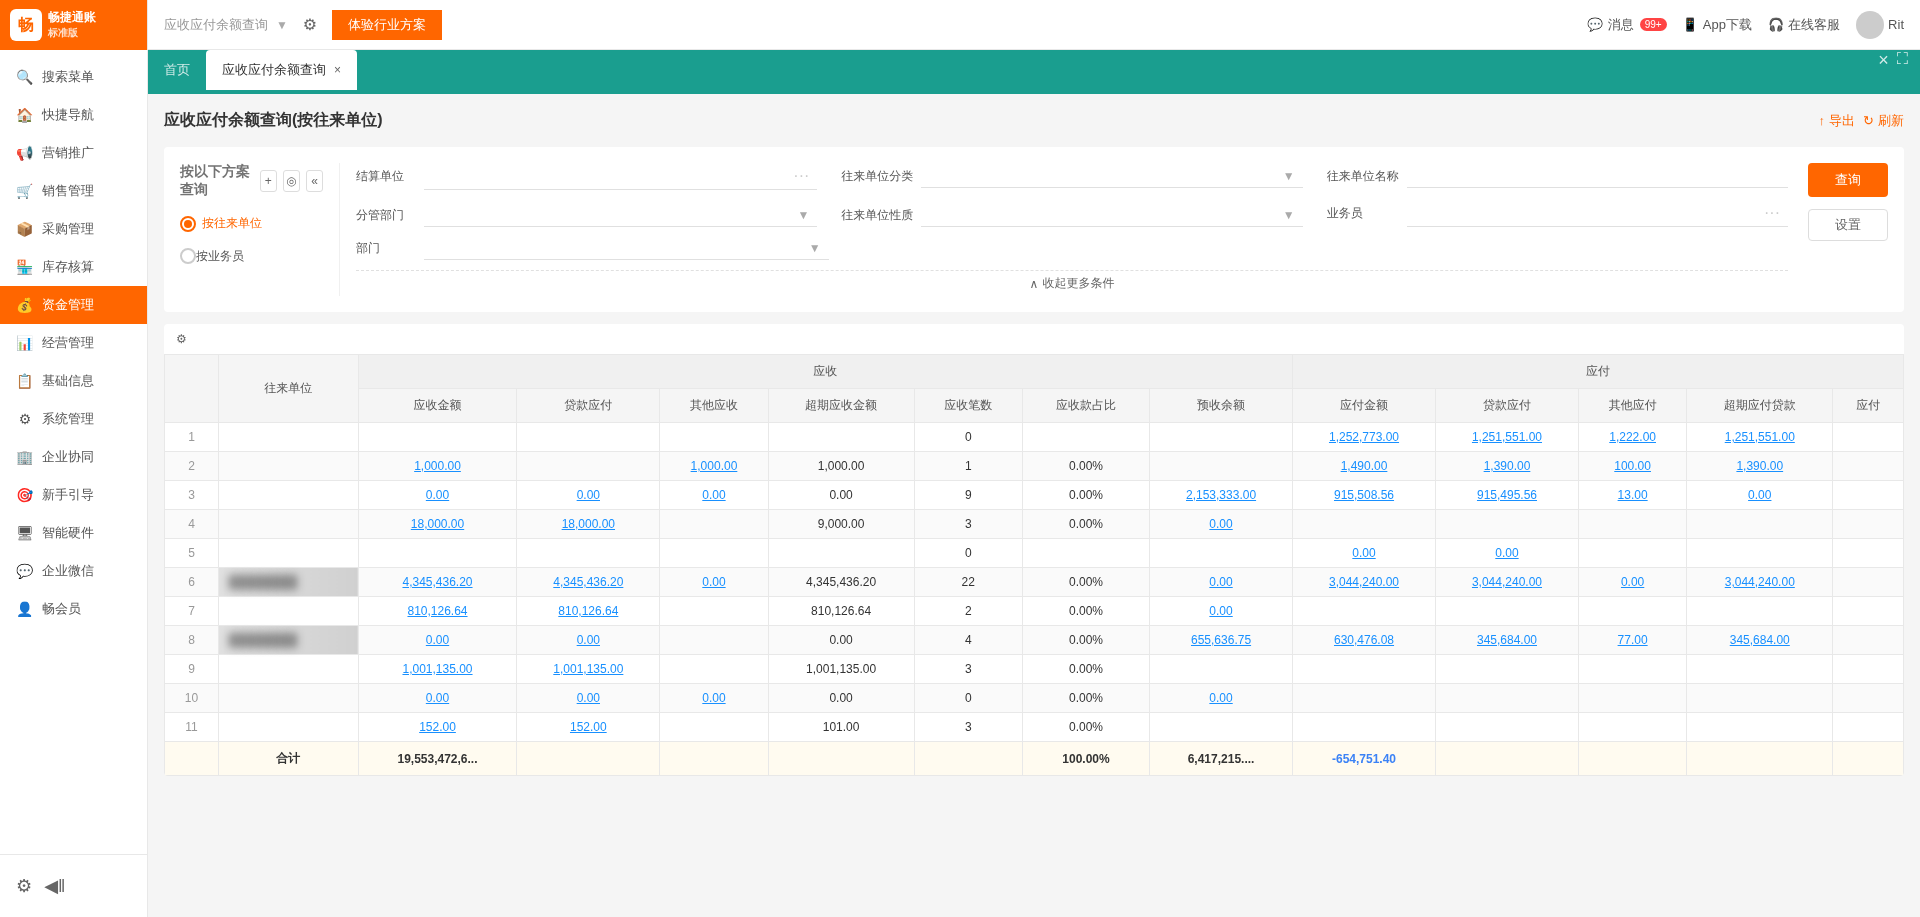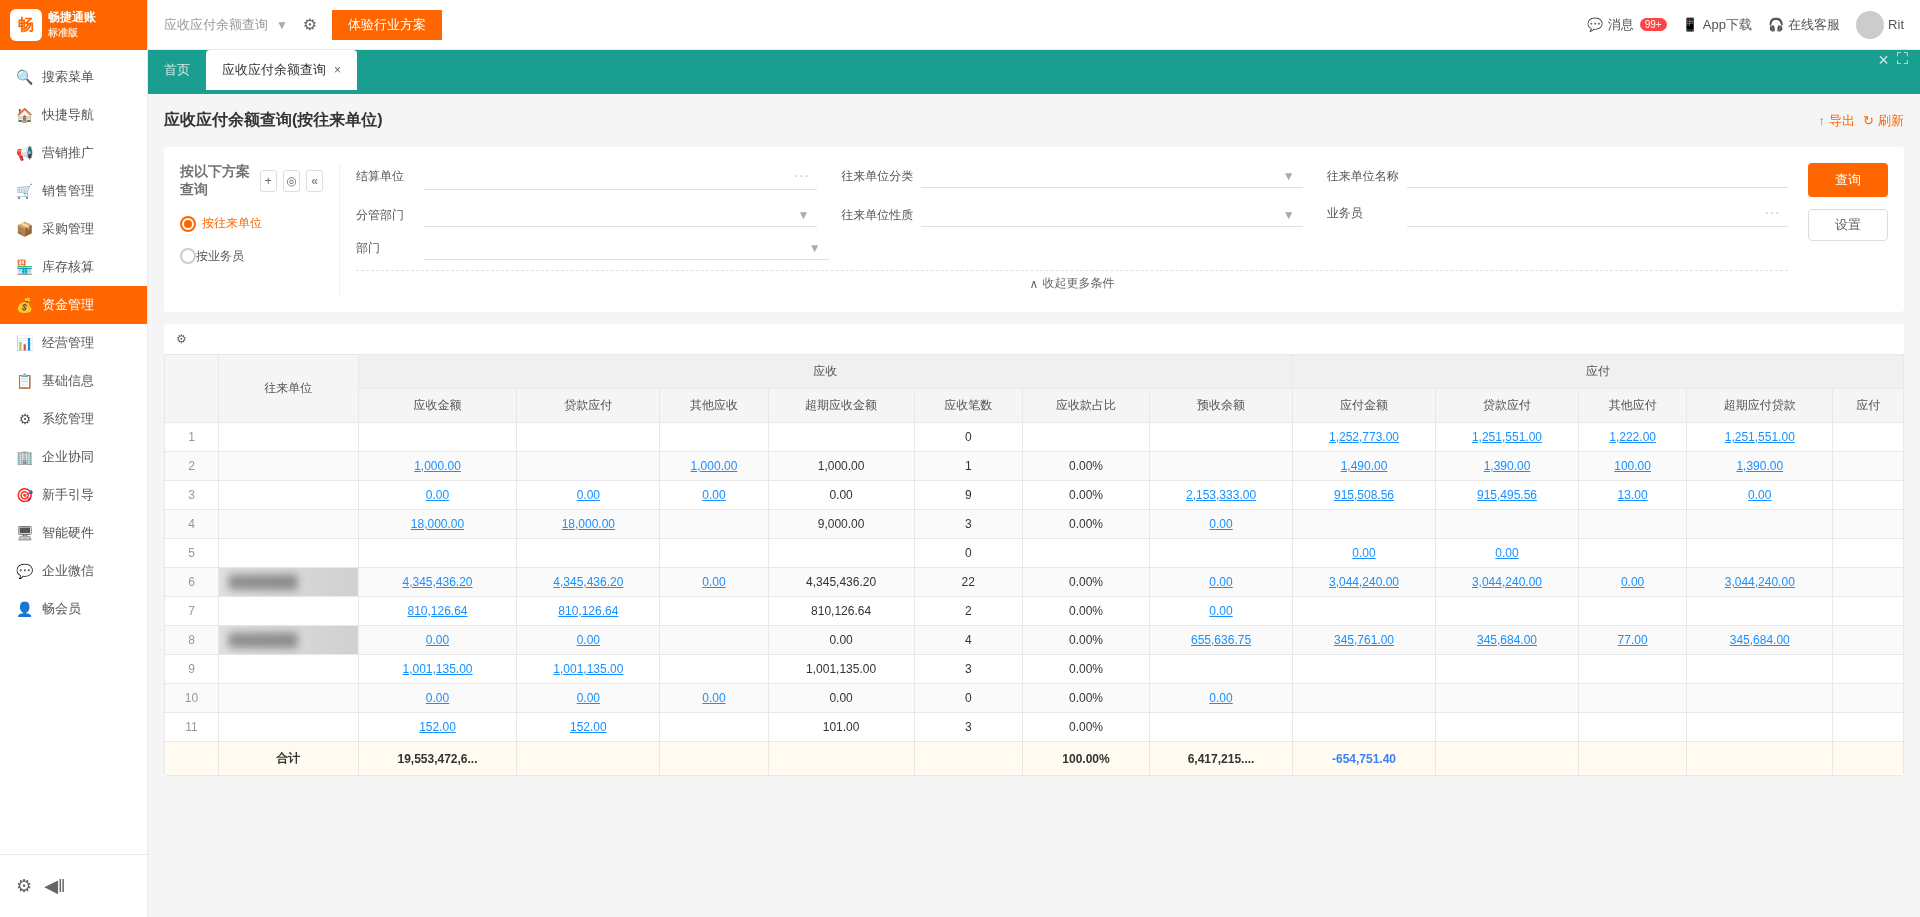--- a/index.html
+++ b/index.html
@@ -469,21 +469,21 @@
                 <tr>
                   <td class="row-num">8</td>
                   <td class="text-left blurred" style="background: linear-gradient(to right, rgb(224, 224, 224), rgb(208, 208, 208)); color: transparent;">████████</td>
                   <td class="link">0.00</td>
                   <td class="link">0.00</td>
                   <td class="link"></td>
                   <td>0.00</td>
                   <td>4</td>
                   <td>0.00%</td>
                   <td class="link">655,636.75</td>
-                  <td class="link">345,761.00</td>
+                  <td class="link">630,476.08</td>
                   <td class="link">345,684.00</td>
                   <td class="link">77.00</td>
                   <td class="link">345,684.00</td>
                   <td></td>
                 </tr>
                 <tr>
                   <td class="row-num">9</td>
                   <td class="text-left blurred"></td>
                   <td class="link">1,001,135.00</td>
                   <td class="link">1,001,135.00</td>

